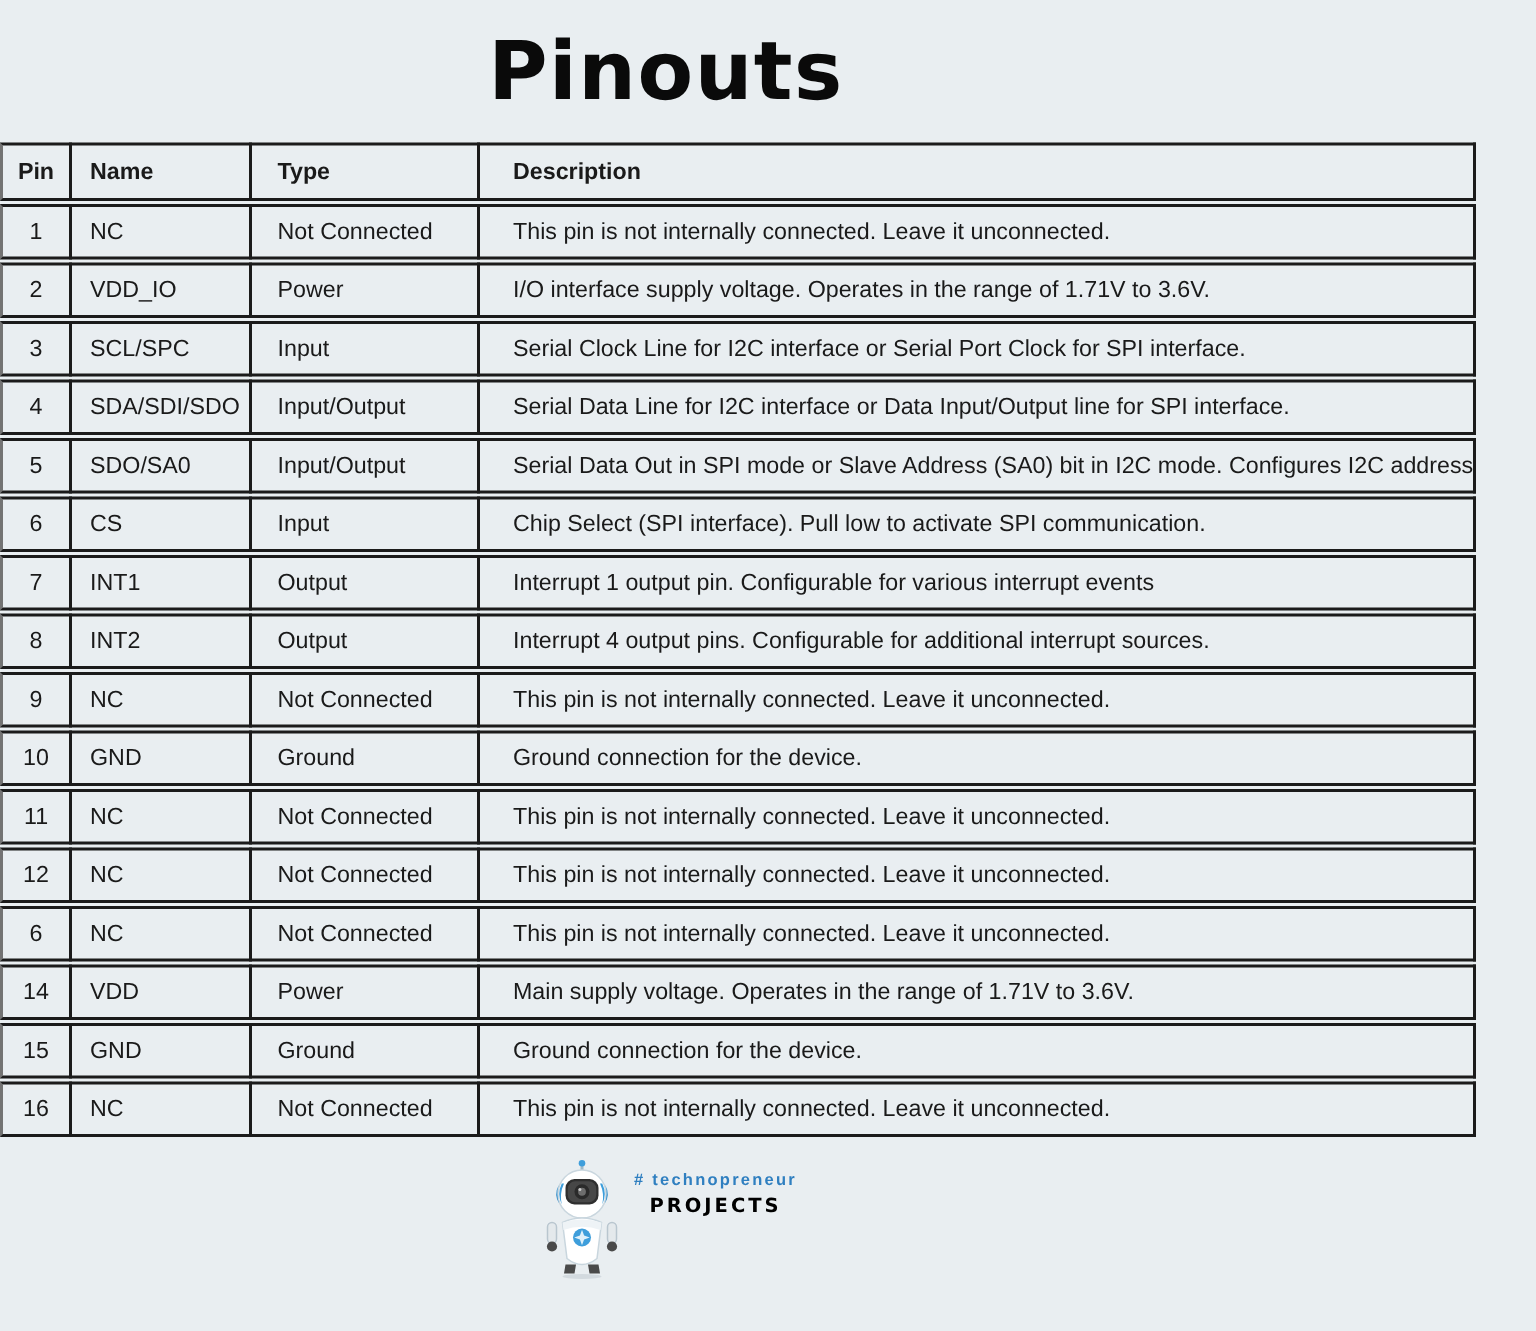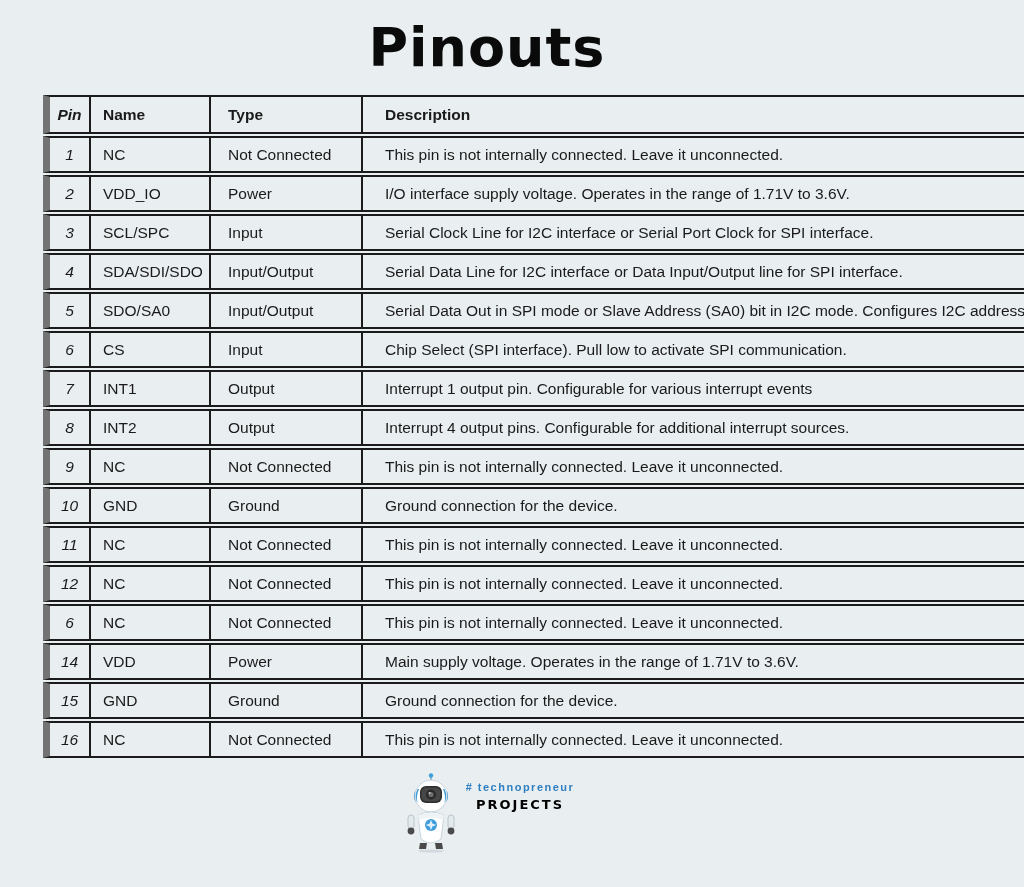--- a/index.html
+++ b/index.html
@@ -3,21 +3,21 @@
 <meta charset="utf-8">
 <style>
   * { box-sizing: border-box; margin: 0; padding: 0; }
   html, body {
     width: 1024px; height: 887px;
     background: #e9eef1;
     font-family: "Liberation Sans", sans-serif;
     color: #1a1a1a;
     overflow: hidden;
   }
-  .page { width: 888px; height: 887px; position: relative; margin-left: 43px; }
+  .page { width: 888px; height: 887px; position: relative; }
 
   h1.title {
     text-align: center;
     font-family: "DejaVu Sans", sans-serif;
     font-weight: bold;
     font-size: 54px;
     letter-spacing: 1px;
     color: #0a0a0a;
     padding-top: 16px;
     margin-bottom: 14px;
@@ -35,21 +35,21 @@
     border-bottom: 2px solid #1b1b1b;
     border-right: 2px solid #1b1b1b;
     background: #e9eef1;
     font-size: 15.5px;
     vertical-align: middle;
     padding: 0 8px 0 17px;
     text-align: left;
     overflow: hidden;
     white-space: nowrap;
   }
-  .pin-table th:first-child, .pin-table td:first-child { border-left: 7px solid #737373; font-style: italic; }
+  .pin-table th:first-child, .pin-table td:first-child { border-left: 2px solid #737373; }
   .pin-table th { height: 39px; font-weight: bold; font-size: 15.5px; }
   .pin-table td { height: 37px; }
   .pin-table th.col-pin, .pin-table td.col-pin { width: 48px; text-align: center; padding: 0 2px; }
   .pin-table .col-name { width: 120px; padding-left: 12px; }
   .pin-table .col-type { width: 152px; padding-left: 17px; }
   .pin-table .col-desc { padding-left: 22px; }
 
   .logo {
     margin-top: 13px;
     display: flex;

